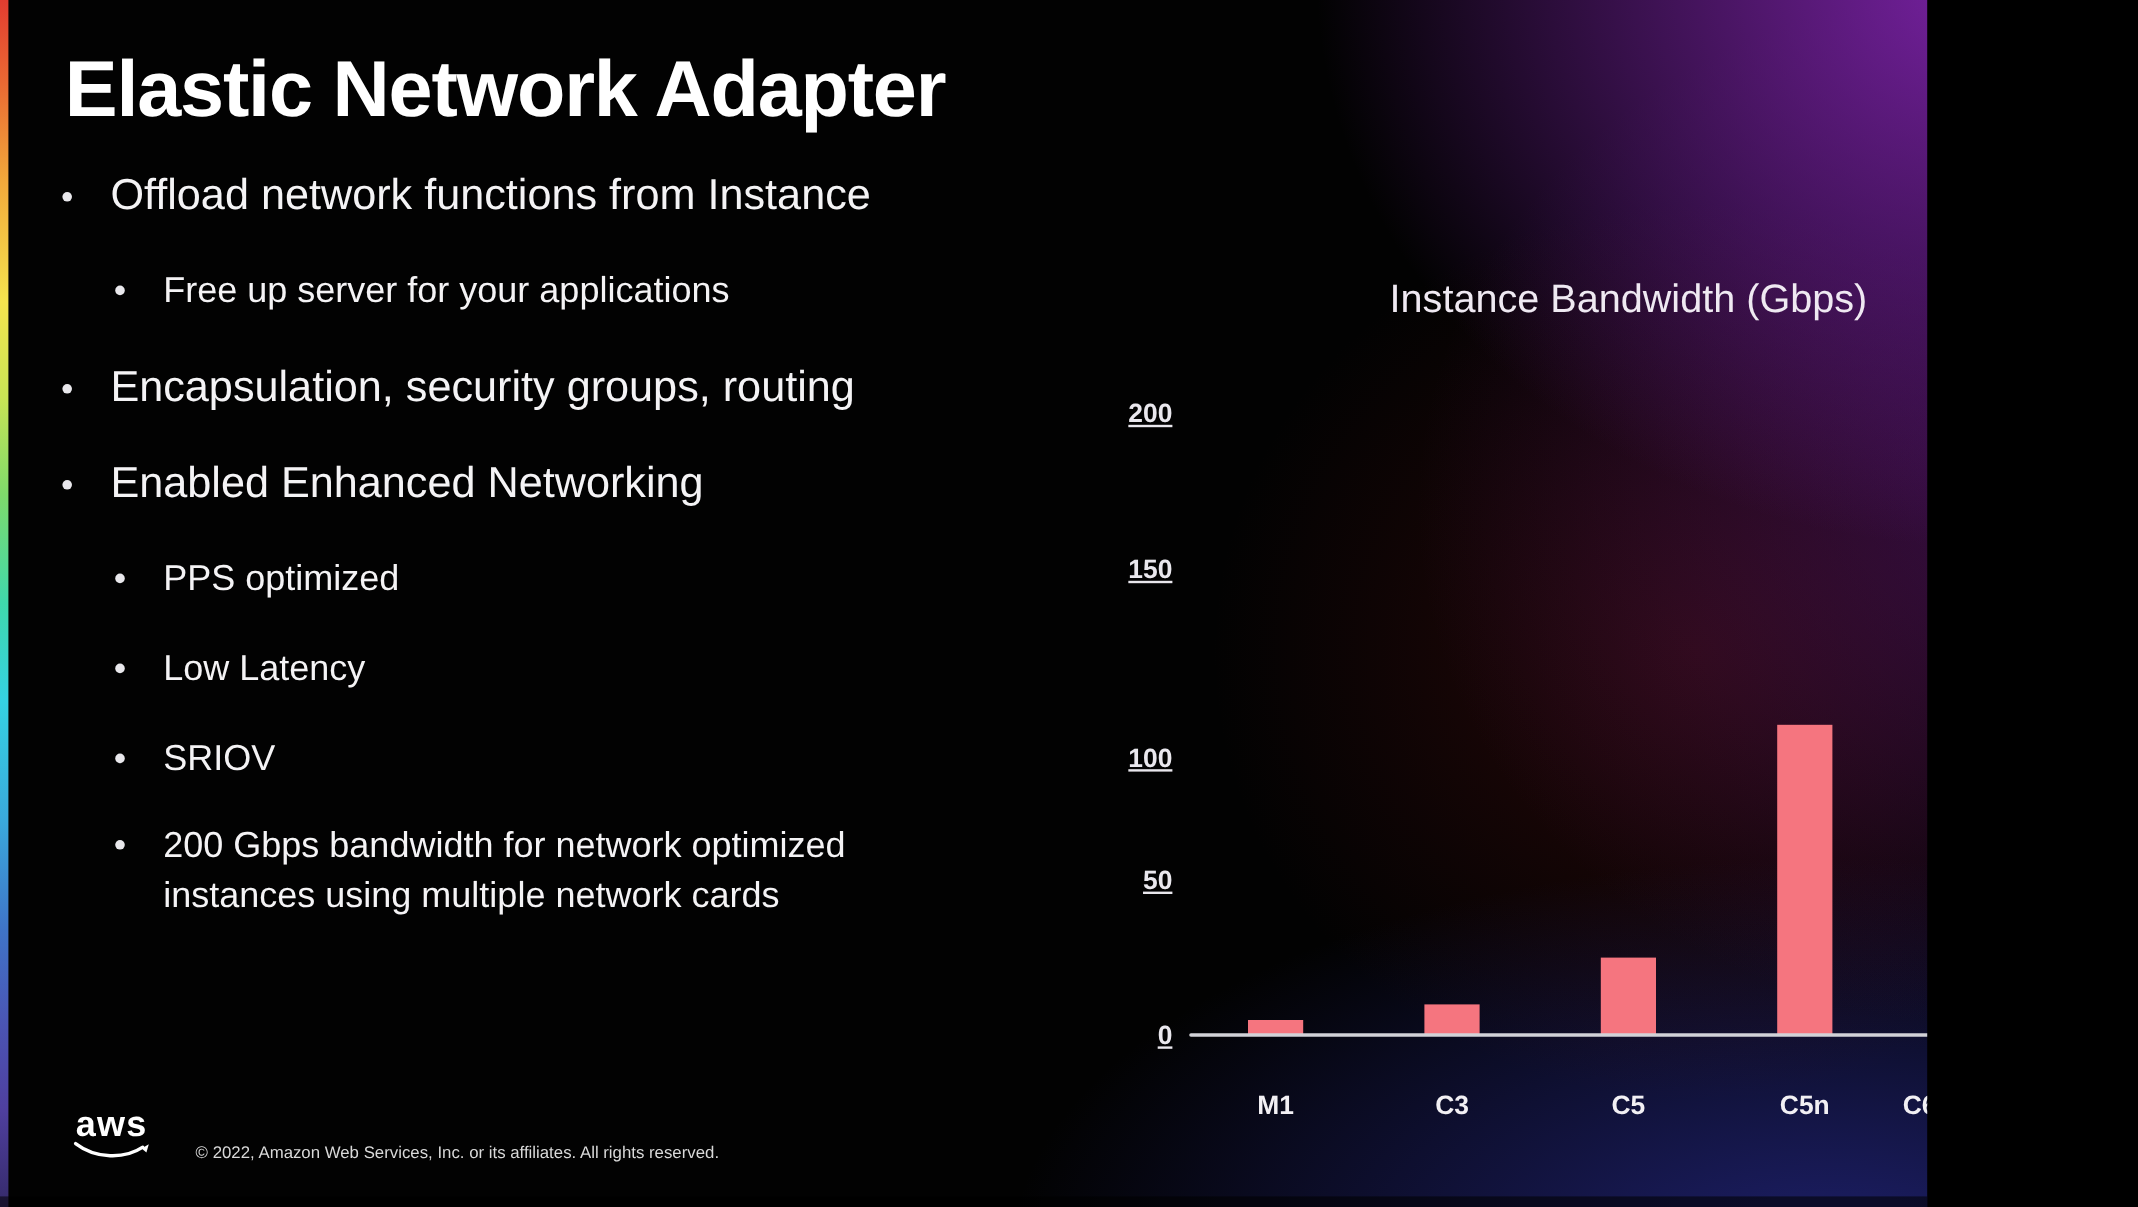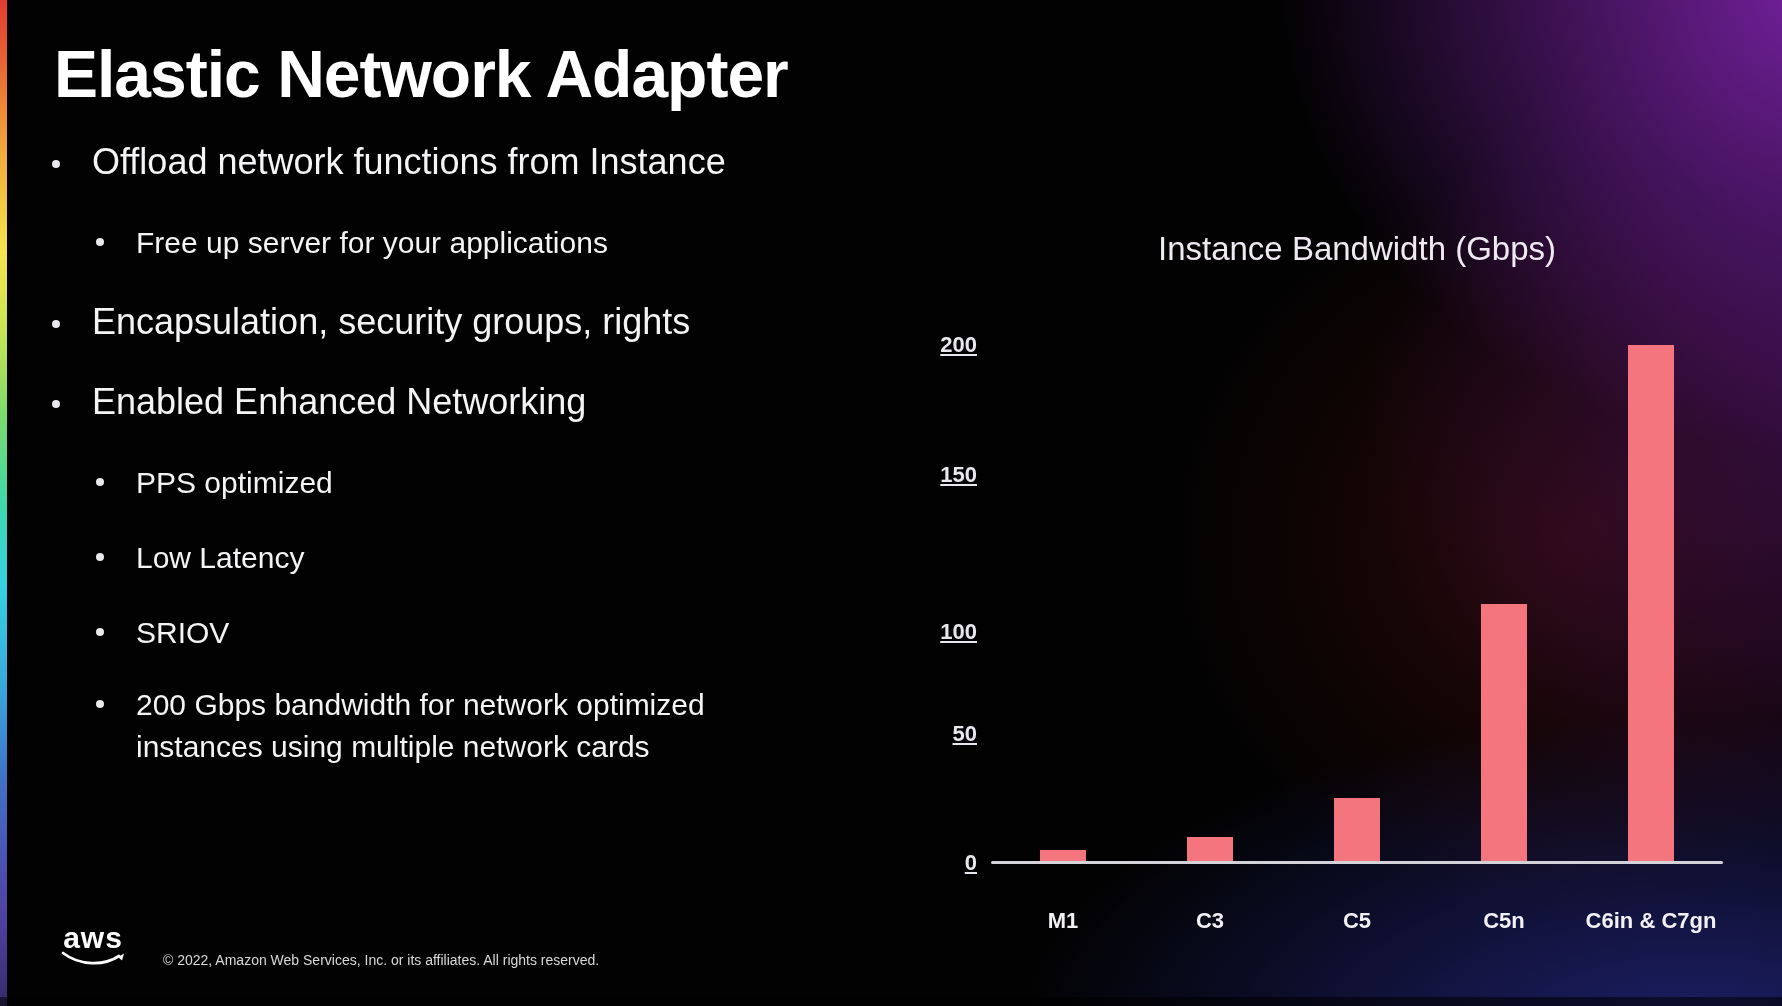--- a/index.html
+++ b/index.html
@@ -1,18 +1,18 @@
 <!DOCTYPE html>
 <html><head>
 <meta charset="utf-8">
 <style>
   html,body{margin:0;padding:0;background:#000;}
   .slide{
     position:relative;
-    width:1782px;height:1006px;
+    width:1606px;height:1006px;
     overflow:hidden;
     font-family:"Liberation Sans", sans-serif;
     background:
       radial-gradient(820px 700px at 103% -2%, rgba(137,38,186,0.88), rgba(137,38,186,0) 68%),
       radial-gradient(700px 620px at 104% 42%, rgba(105,25,150,0.40), rgba(105,25,150,0) 70%),
       radial-gradient(560px 520px at 88% 54%, rgba(125,22,25,0.30), rgba(125,22,25,0) 72%),
       radial-gradient(950px 460px at 95% 104%, rgba(37,40,135,0.78), rgba(25,28,110,0) 72%),
       #020202;
     color:#fff;
   }
@@ -86,21 +86,21 @@
   <div class="bullet l1 b1">
     <span class="dot"></span>
     <span>Offload network functions from Instance</span>
   </div>
   <div class="bullet l2 b2">
     <span class="dot"></span>
     <span>Free up server for your applications</span>
   </div>
   <div class="bullet l1 b3">
     <span class="dot"></span>
-    <span>Encapsulation, security groups, rights</span>
+    <span>Encapsulation, security groups, routing</span>
   </div>
   <div class="bullet l1 b4">
     <span class="dot"></span>
     <span>Enabled Enhanced Networking</span>
   </div>
   <div class="bullet l2 b5">
     <span class="dot"></span>
     <span>PPS optimized</span>
   </div>
   <div class="bullet l2 b6">

